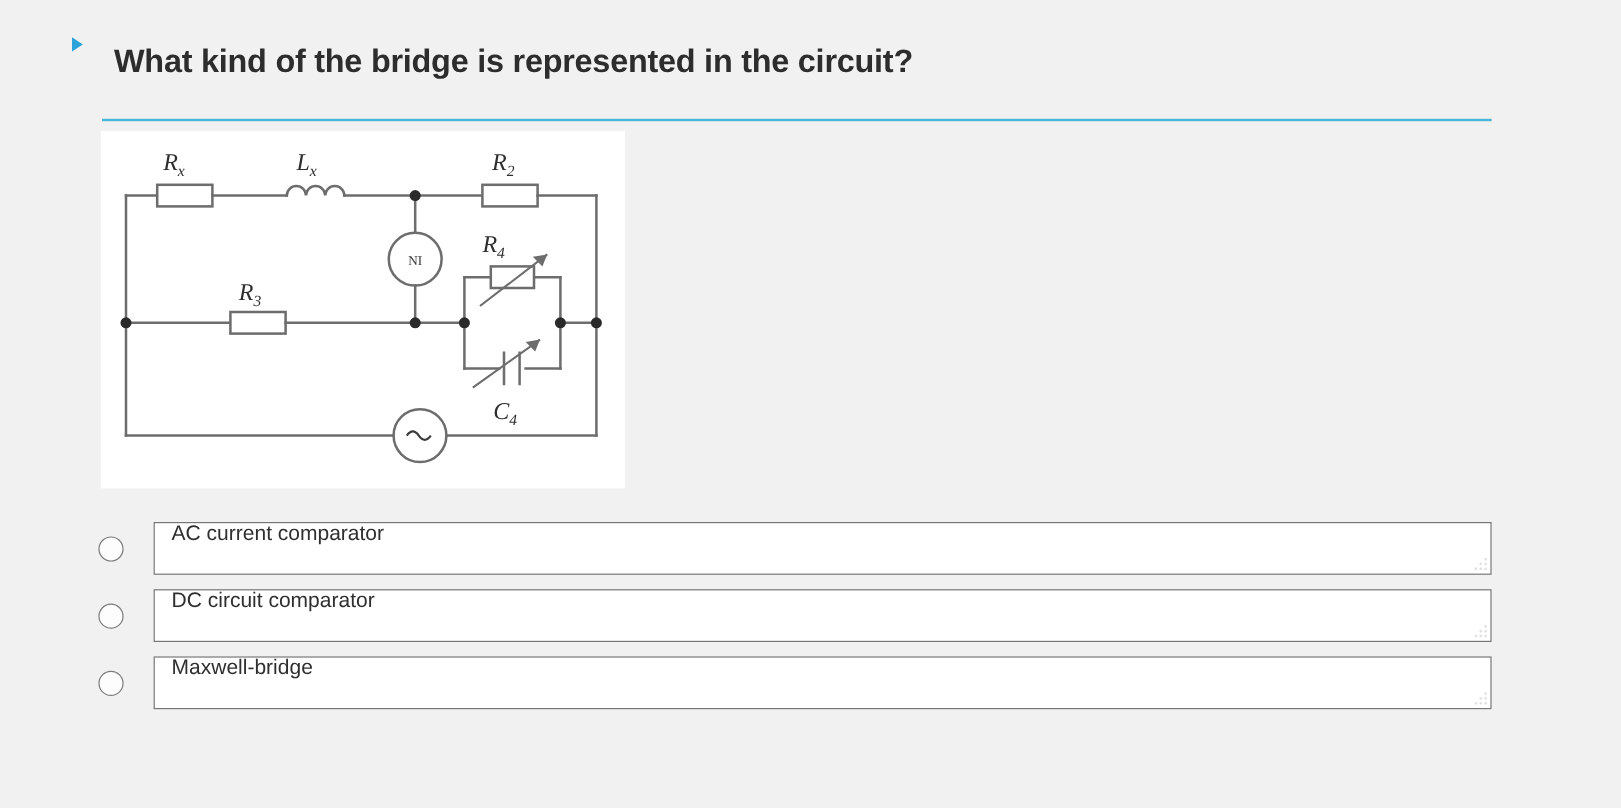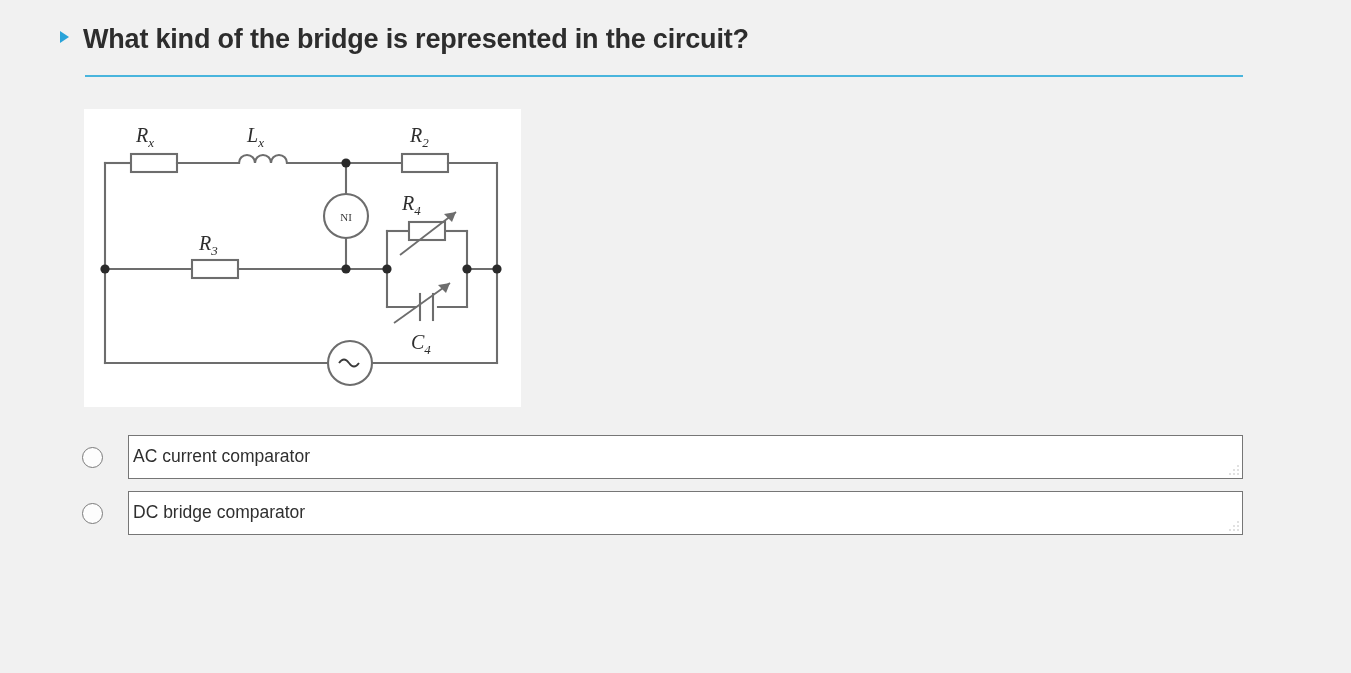--- a/index.html
+++ b/index.html
@@ -42,21 +42,21 @@
     border-bottom: 6px solid transparent;
     margin-top: 13px;
     flex: 0 0 auto;
   }
   .question-title {
     font-size: 27px;
     font-weight: bold;
     line-height: 1.3;
     letter-spacing: -0.2px;
     color: #2d2d2d;
-    margin: 4px;
+    margin: 16px;
   }
   .title-underline {
     margin-top: 14px;
     margin-left: 25px;
     width: 1158px;
     height: 2px;
     background: #49b5dd;
   }
 
   
@@ -96,22 +96,21 @@
   }
   .option-box {
     position: relative;
     margin-left: 25px;
     flex: 1 1 auto;
     height: 44px;
     background: #ffffff;
     border: 1px solid #767676;
     box-sizing: border-box;
     display: flex;
-    align-items: center;
-    padding-left: 4px;
+    padding-left: 14px;
     overflow: hidden;
   }
   .option-label {
     font-size: 17.5px;
     color: #2f2f2f;
     line-height: 1;
   }
   .resize-grip {
     position: absolute;
     right: 1px;
@@ -245,29 +244,45 @@
               <rect x="9" y="9" width="2" height="2"></rect>
           </g>
         </svg>
       </div>
     </div>
 
 
     <div class="option-row">
       <div class="radio"></div>
       <div class="option-box">
-        <span class="option-label">DC bridge comparator</span>
+        <span class="option-label">DC circuit comparator</span>
         <svg class="resize-grip" viewBox="0 0 13 13">
           <g fill="#c9c9c9">
             <rect x="9" y="1" width="2" height="2"></rect>
               <rect x="5" y="5" width="2" height="2"></rect>
             <rect x="9" y="5" width="2" height="2"></rect>
               <rect x="1" y="9" width="2" height="2"></rect>
             <rect x="5" y="9" width="2" height="2"></rect>
               <rect x="9" y="9" width="2" height="2"></rect>
           </g>
         </svg>
       </div>
     </div>
 
+    <div class="option-row">
+      <div class="radio"></div>
+      <div class="option-box">
+        <span class="option-label">Maxwell-bridge</span>
+        <svg class="resize-grip" viewBox="0 0 13 13">
+          <g fill="#c9c9c9">
+            <rect x="9" y="1" width="2" height="2"></rect>
+              <rect x="5" y="5" width="2" height="2"></rect>
+            <rect x="9" y="5" width="2" height="2"></rect>
+              <rect x="1" y="9" width="2" height="2"></rect>
+            <rect x="5" y="9" width="2" height="2"></rect>
+              <rect x="9" y="9" width="2" height="2"></rect>
+          </g>
+        </svg>
+      </div>
+    </div>
 
   </div>
 </div>
 
 </body></html>

